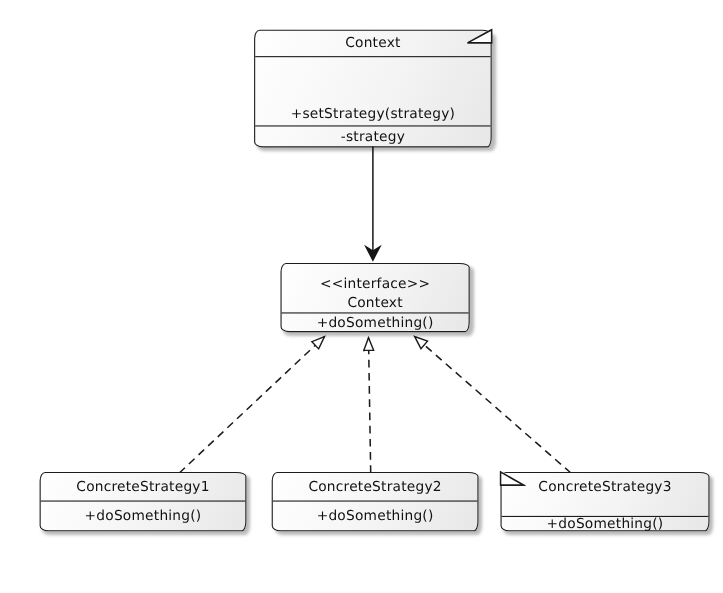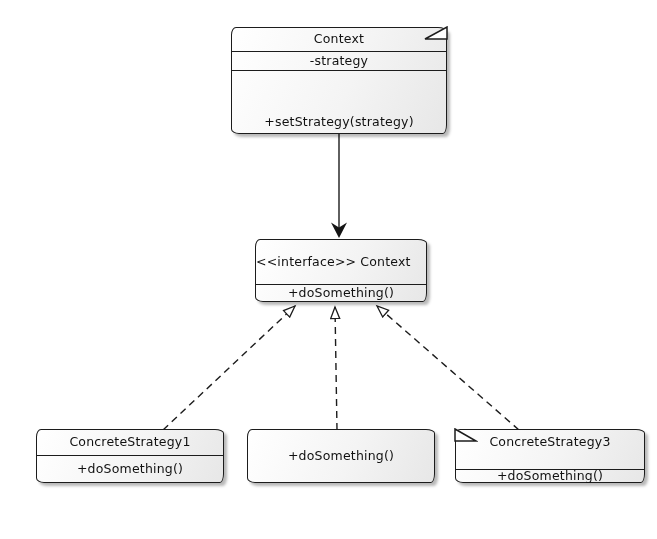--- a/index.html
+++ b/index.html
@@ -35,22 +35,22 @@
     display: flex;
     align-items: center;
     justify-content: center;
     letter-spacing: 0.2px;
     white-space: nowrap;
   }
   .row + .row { border-top: 1.5px solid #1c1c1c; }
   .grow { flex: 1; }
   .bottom-text { align-items: flex-end; padding-bottom: 5px; }
   .title-two-line {
-    flex-direction: row;
-    justify-content: flex-start;
+    flex-direction: column;
+    justify-content: flex-end;
     gap: 4px;
     padding: 3px 0;
   }
   .curl {
     position: absolute;
     width: 24px; height: 14px;
     z-index: 3;
   }
   .curl-tr { top: -2px; right: -2px; }
   .curl-tl { top: -2px; left: -2px; }
@@ -76,38 +76,39 @@
     <line x1="163" y1="430" x2="295" y2="306" stroke="#1c1c1c" stroke-width="1.4" stroke-dasharray="7 5" marker-end="url(#hollowTri)"></line>
     <line x1="337" y1="430" x2="335" y2="307" stroke="#1c1c1c" stroke-width="1.4" stroke-dasharray="7 5" marker-end="url(#hollowTri)"></line>
     <line x1="519" y1="430" x2="377" y2="306" stroke="#1c1c1c" stroke-width="1.4" stroke-dasharray="7 5" marker-end="url(#hollowTri)"></line>
   </svg>
 
   <div class="uml-box" style="left:231px; top:27px; width:216px; height:107px;">
     <svg class="curl curl-tr" viewBox="0 0 24 14" xmlns="http://www.w3.org/2000/svg">
       <polygon points="1,13 23,13 23,1" fill="#ffffff" stroke="#1c1c1c" stroke-width="1.5"></polygon>
     </svg>
     <div class="row" style="height:23px;">Context</div>
+    <div class="row grow bottom-text">+setStrategy(strategy)</div>
     <div class="row" style="height:18px;">-strategy</div>
-    <div class="row grow bottom-text">+setStrategy(strategy)</div>
   </div>
 
   <div class="uml-box" style="left:255px; top:239px; width:172px; height:63px;">
     <div class="row title-two-line" style="height:38px;">
       <div>&lt;&lt;interface&gt;&gt;</div>
       <div>Context</div>
     </div>
     <div class="row grow">+doSomething()</div>
   </div>
 
   <div class="uml-box" style="left:36px; top:429px; width:188px; height:54px;">
     <div class="row" style="height:25px;">ConcreteStrategy1</div>
     <div class="row grow">+doSomething()</div>
   </div>
 
   <div class="uml-box" style="left:247px; top:429px; width:188px; height:54px;">
+    <div class="row" style="height:25px;">ConcreteStrategy2</div>
     <div class="row grow">+doSomething()</div>
   </div>
 
   <div class="uml-box" style="left:455px; top:429px; width:190px; height:54px;gap:14px;">
     <svg class="curl curl-tl" viewBox="0 0 24 14" xmlns="http://www.w3.org/2000/svg">
       <polygon points="1,1 22,13 1,13" fill="#ffffff" stroke="#1c1c1c" stroke-width="1.5"></polygon>
     </svg>
     <div class="row" style="height:25px;">ConcreteStrategy3</div>
     <div class="row grow">+doSomething()</div>
   </div>

